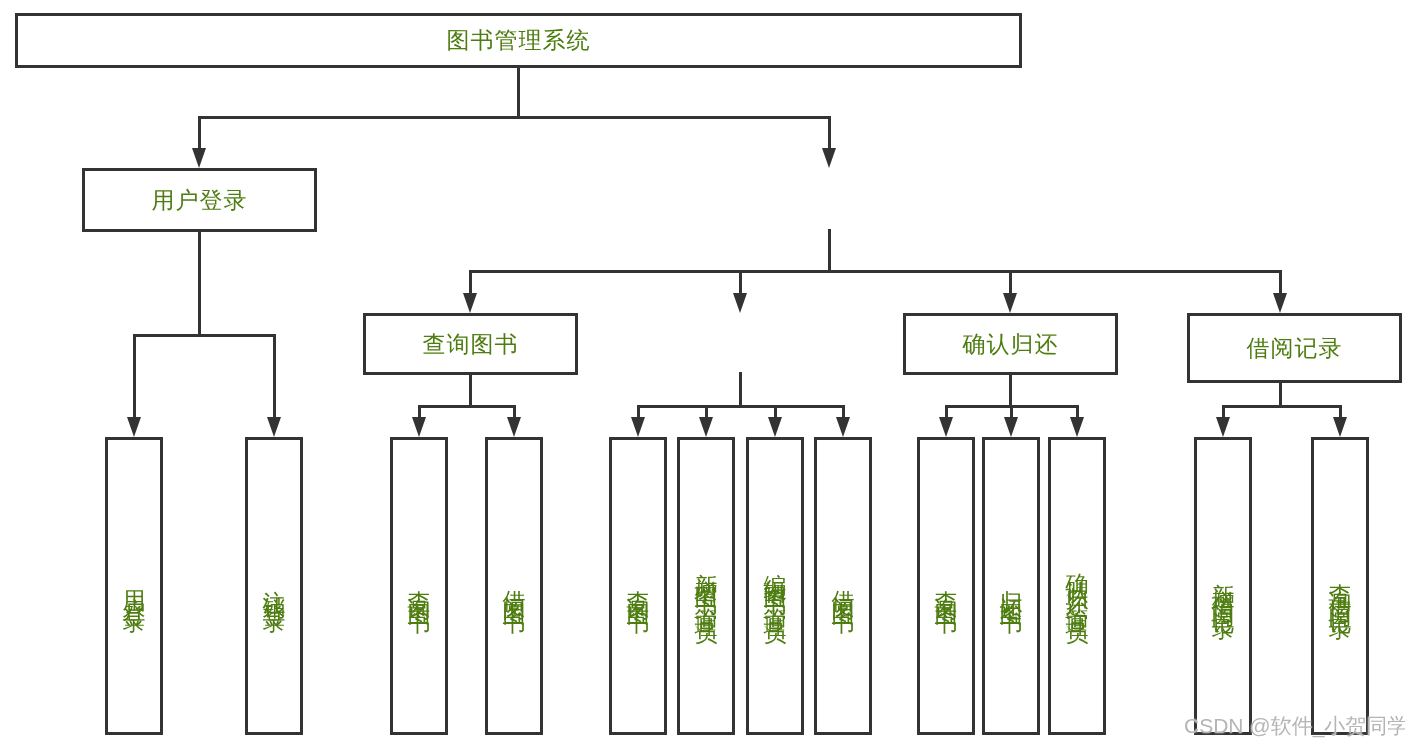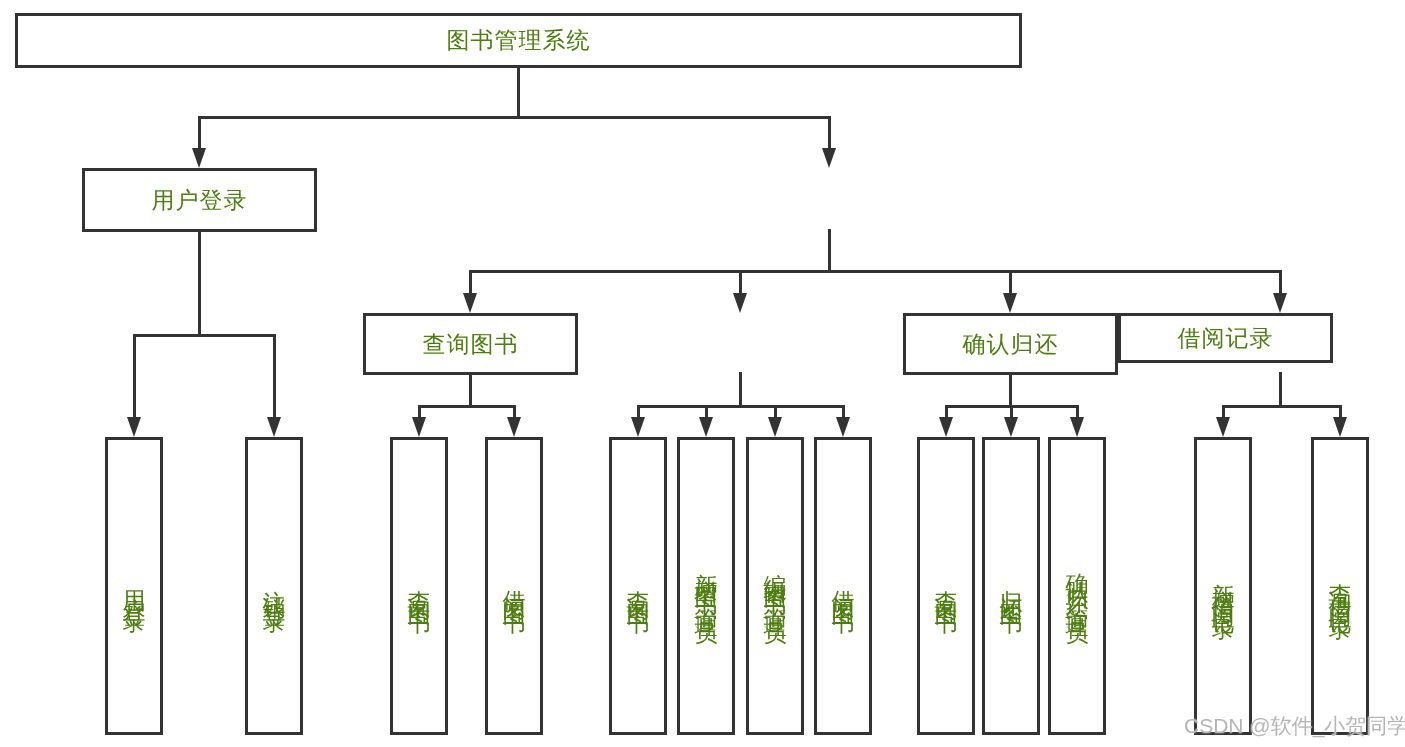--- a/index.html
+++ b/index.html
@@ -130,21 +130,21 @@
   <div class="hline" style="left:1222px; top:405px; width:119px;"></div>
   <div class="drop" style="left:1222px; top:405px; height:12px;"></div>
   <div class="drop" style="left:1339px; top:405px; height:12px;"></div>
 
   <div class="box h" style="left:15px; top:13px; width:1007px; height:55px;">图书管理系统</div>
 
   <div class="box h" style="left:82px; top:168px; width:235px; height:64px;">用户登录</div>
 
   <div class="box h" style="left:363px; top:313px; width:215px; height:62px;">查询图书</div>
   <div class="box h" style="left:903px; top:313px; width:215px; height:62px;">确认归还</div>
-  <div class="box h" style="left:1118px; top:313px; width:215px; height:50px;">借阅记录</div>
+  <div class="box h" style="left:1187px; top:313px; width:215px; height:70px;">借阅记录</div>
 
   <div class="box v" style="left:105px; top:437px; width:58px; height:298px;">
     <span class="vtext">用户登录</span>
   </div>
   <div class="box v" style="left:245px; top:437px; width:58px; height:298px;">
     <span class="vtext">注销登录</span>
   </div>
 
   <div class="box v" style="left:390px; top:437px; width:58px; height:298px;">
     <span class="vtext">查询图书</span>

